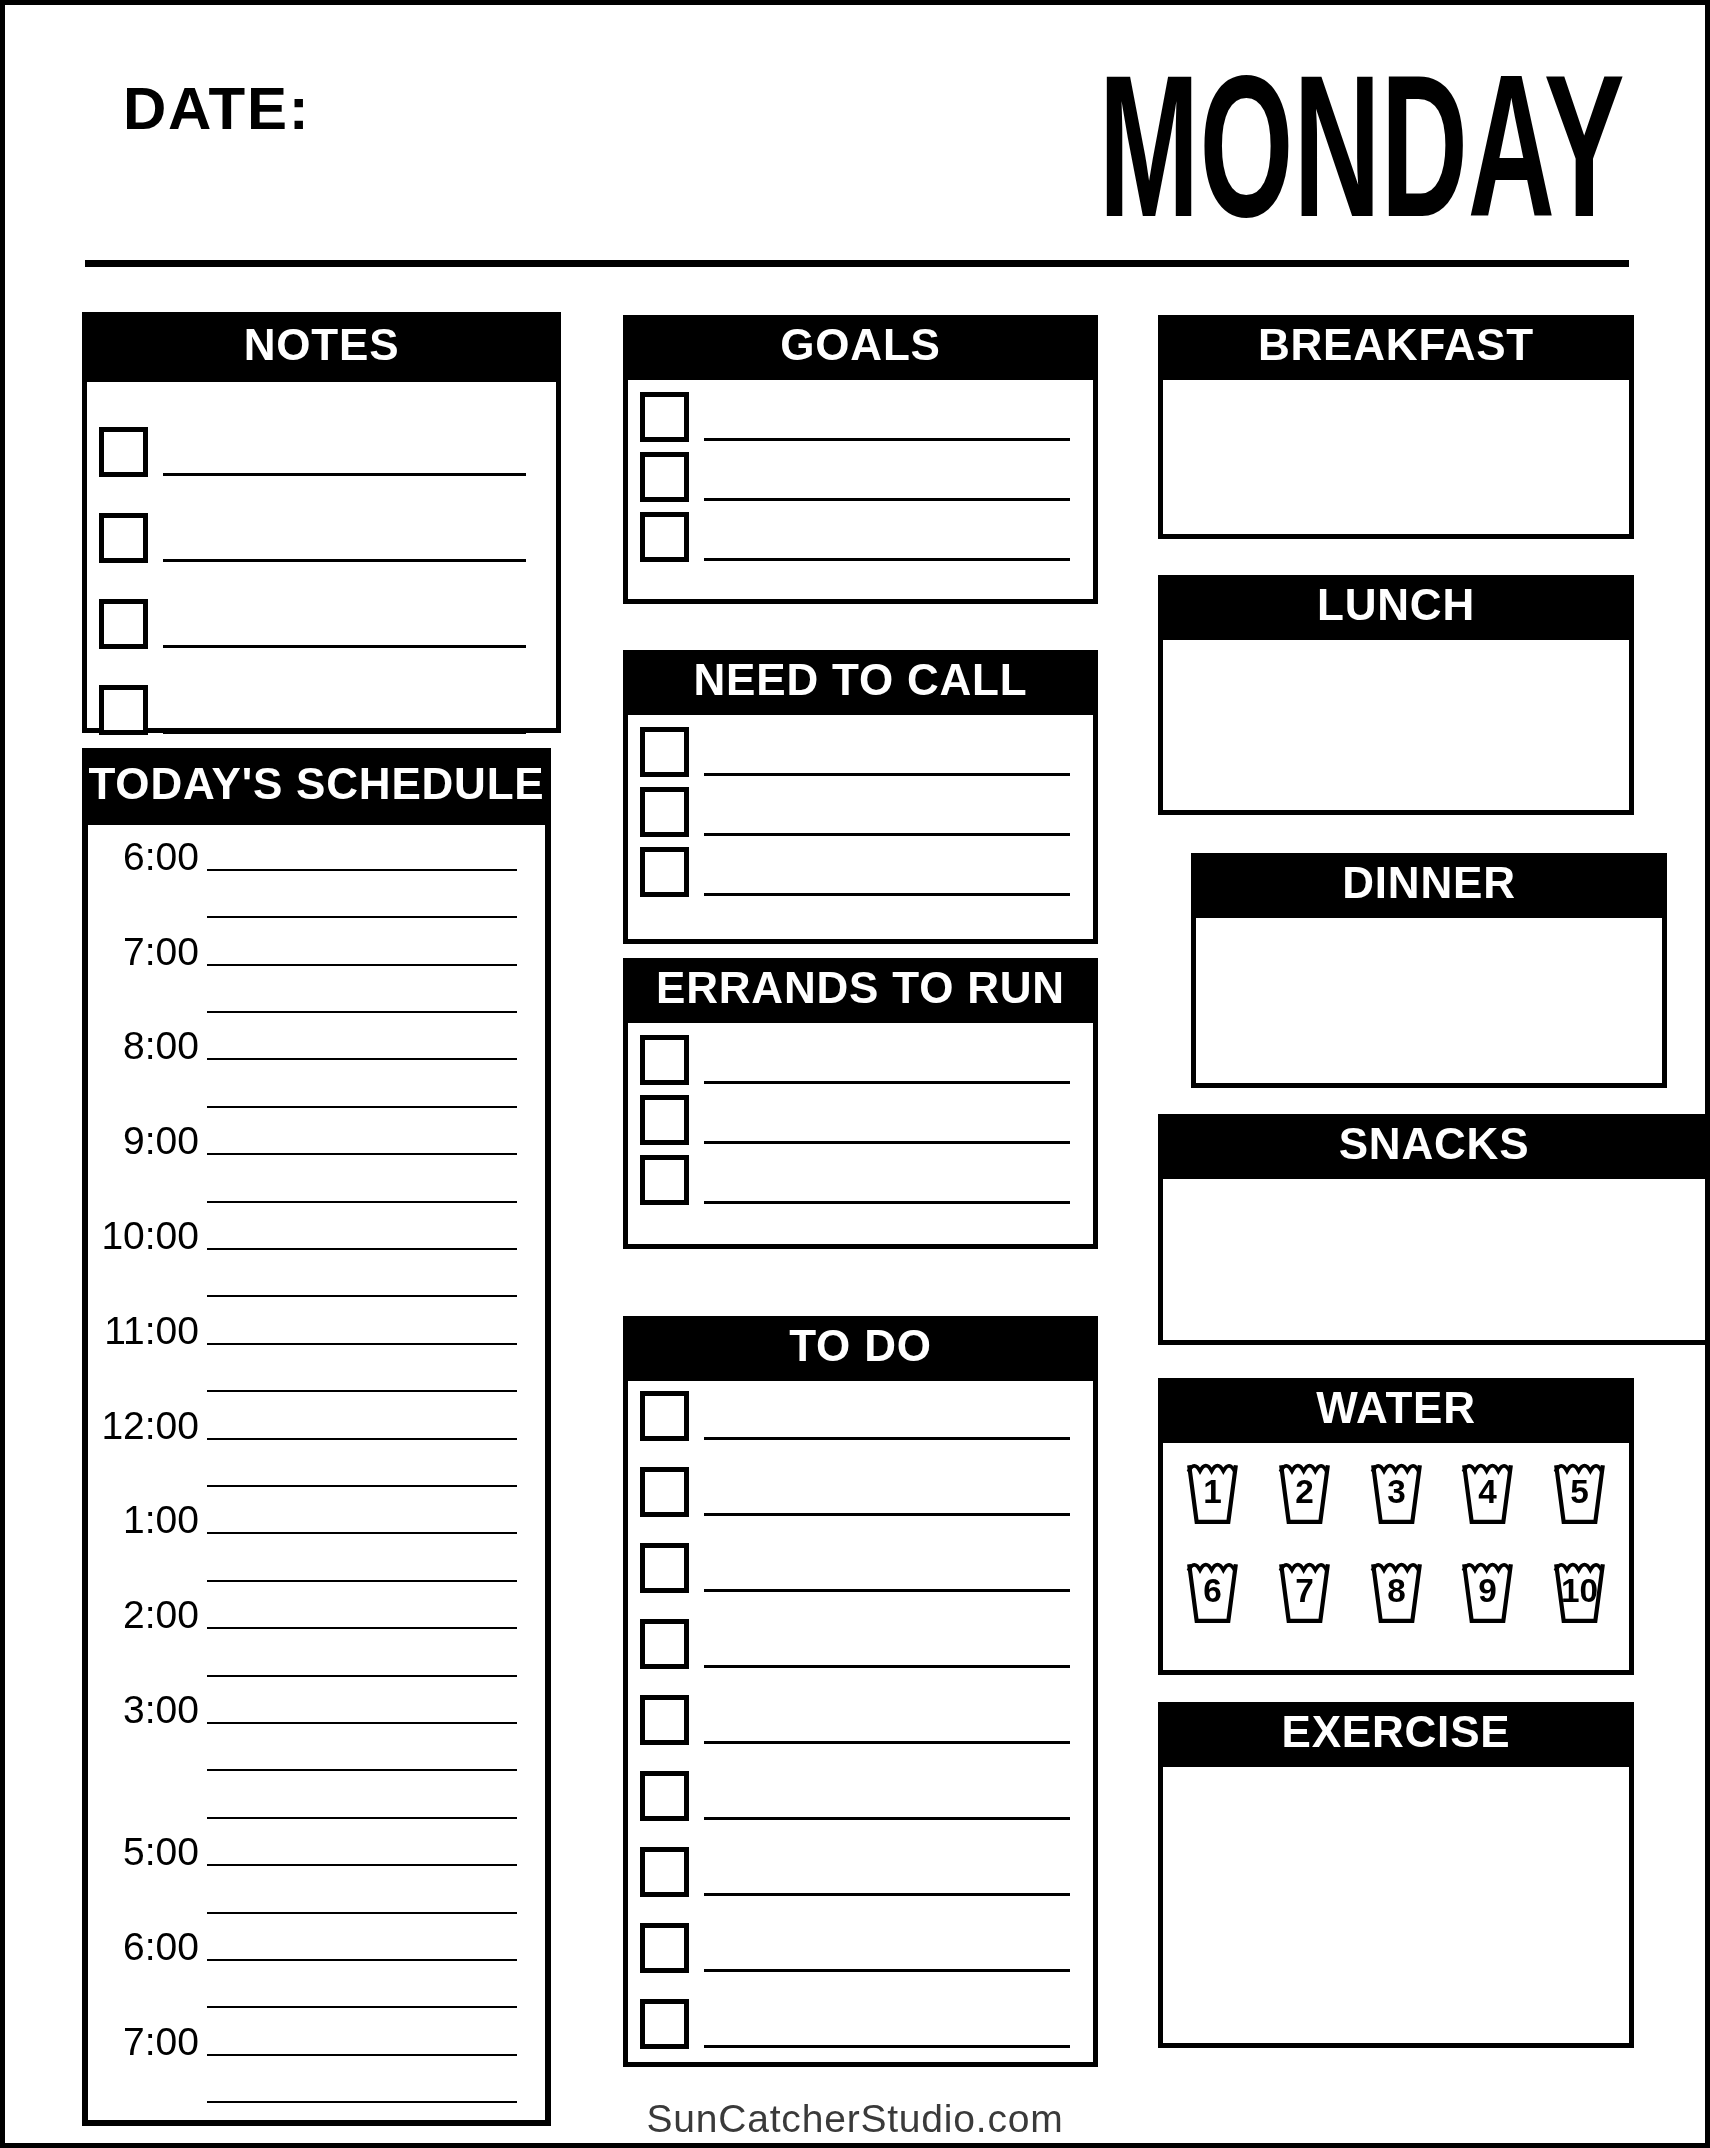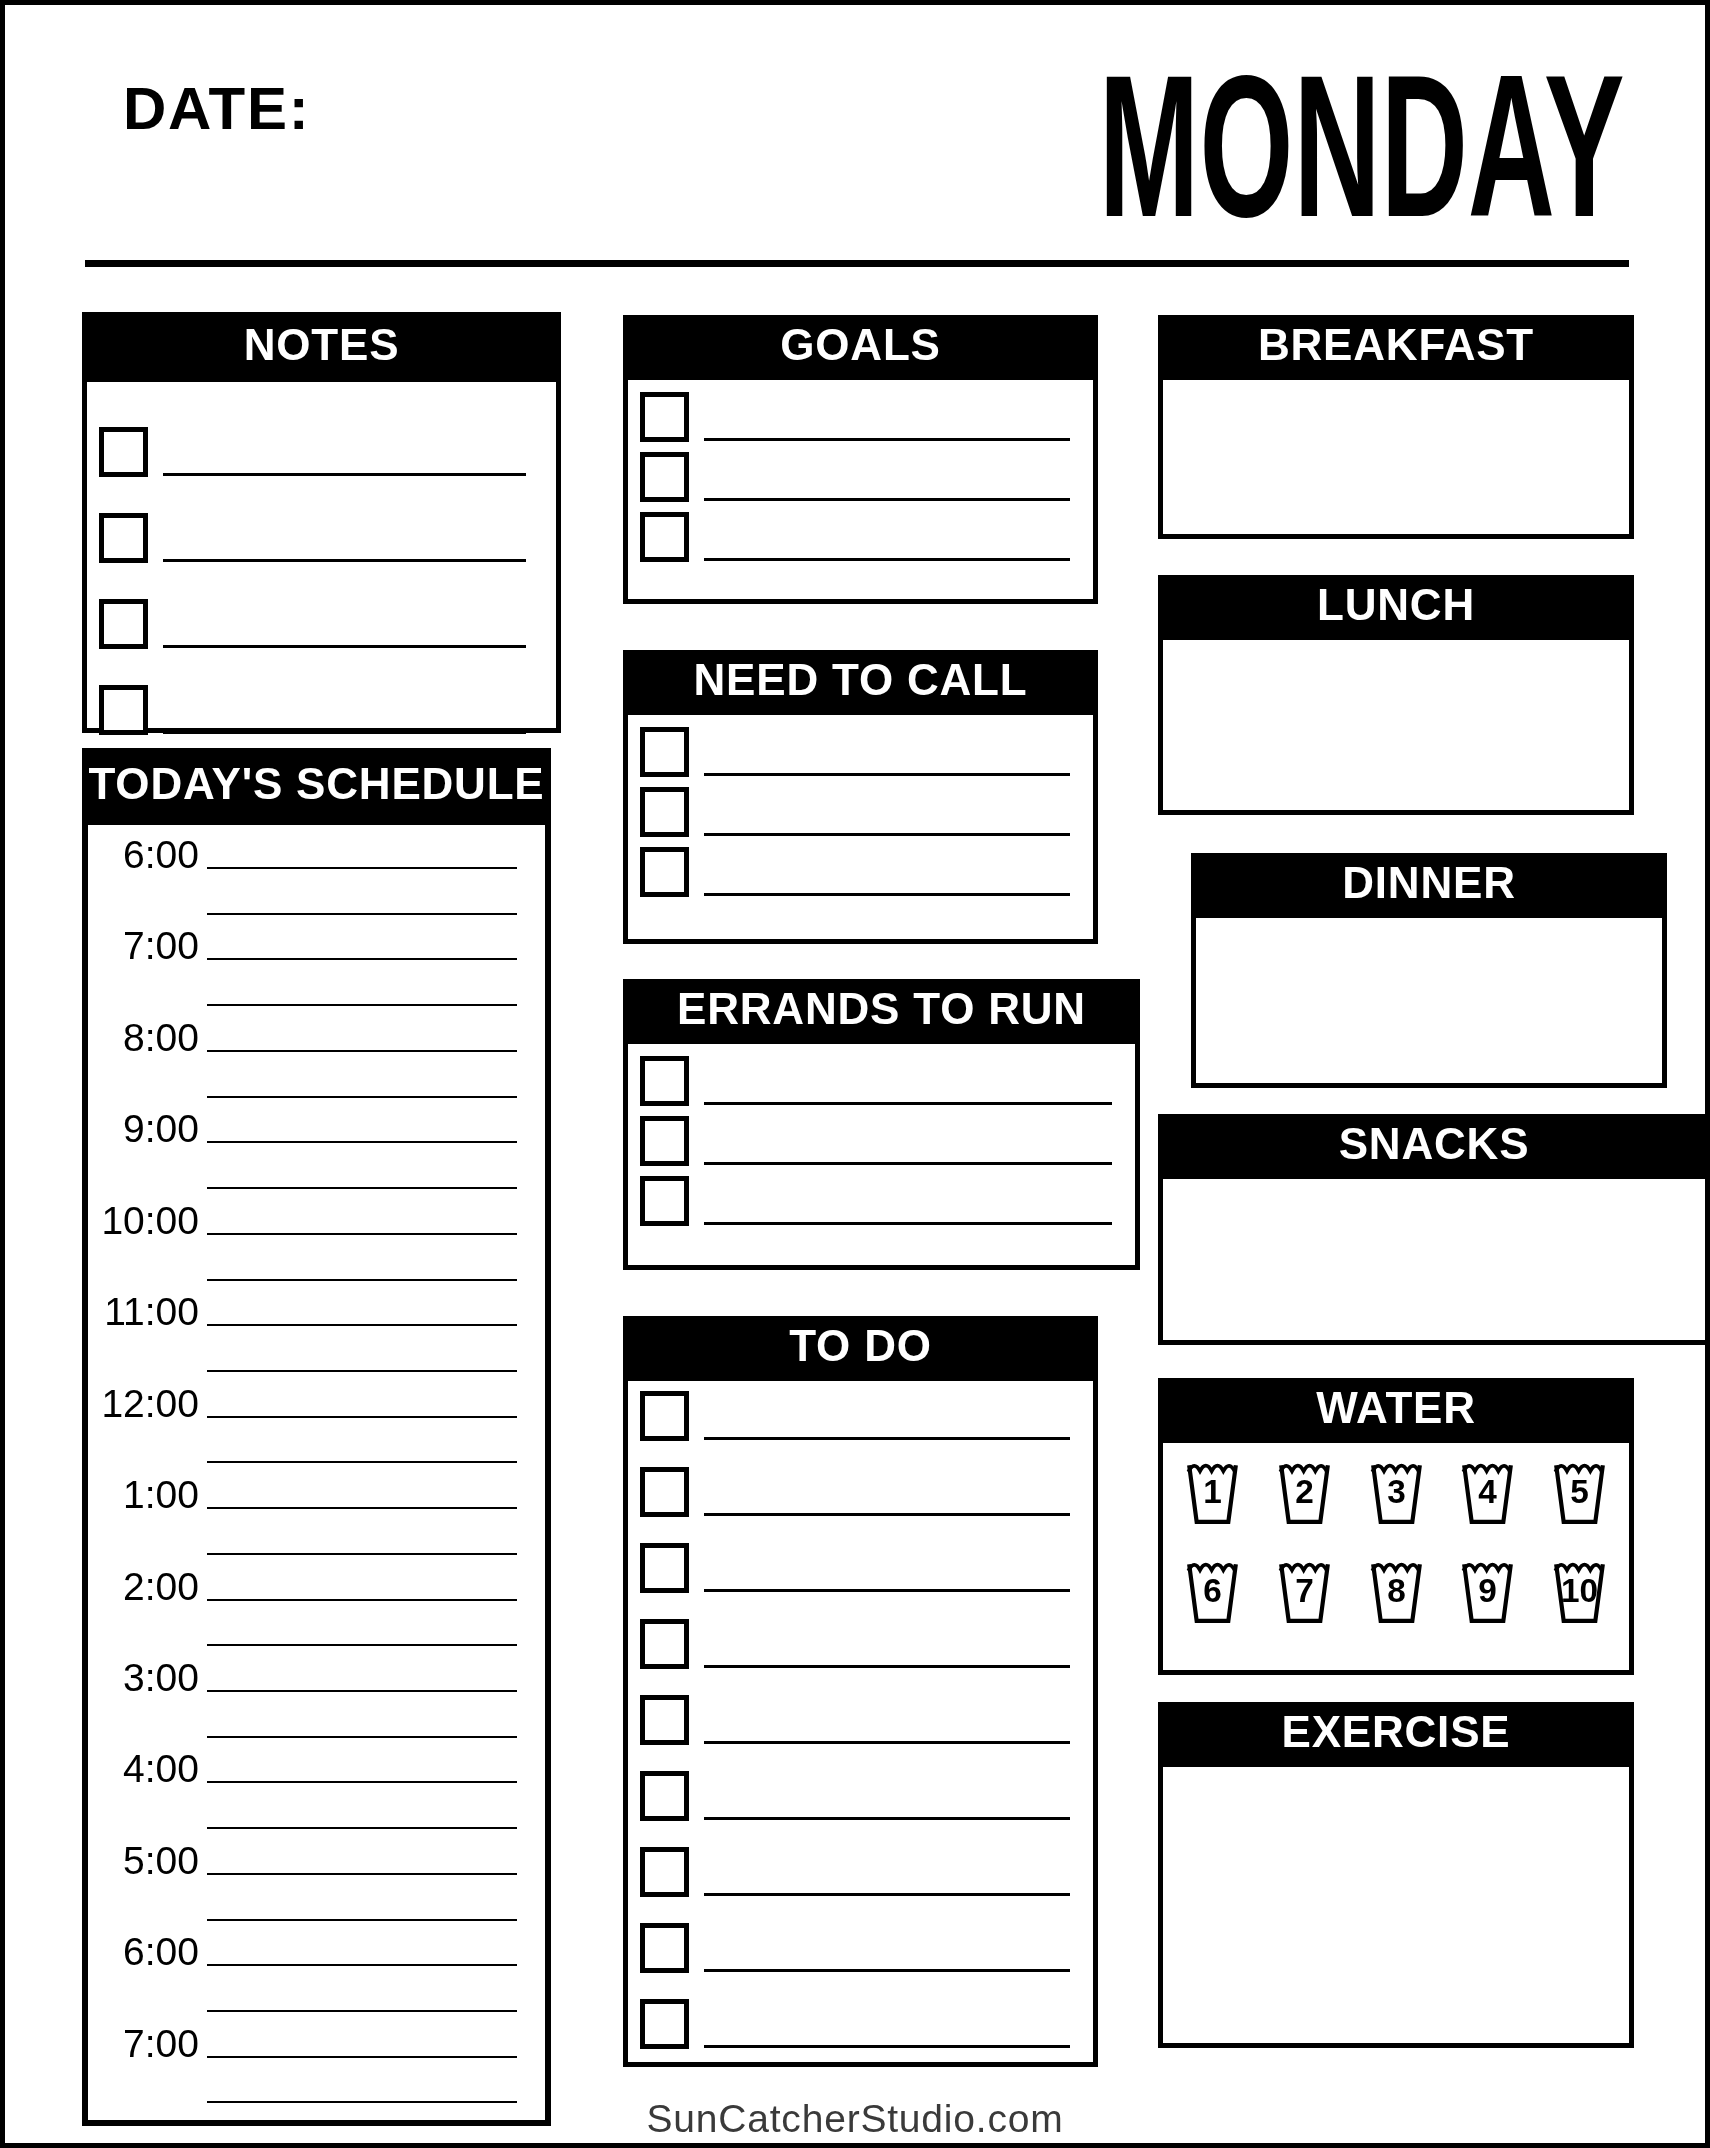--- a/index.html
+++ b/index.html
@@ -147,24 +147,20 @@
           <span class="sline"></span>
         </div>
       <div class="srow">
           <span class="t">3:00</span>
           <span class="sline"></span>
         </div>
       <div class="srow">
           <span class="sline"></span>
         </div>
       <div class="srow">
-          <span class="t">4:00</span>
-          <span class="sline"></span>
-        </div>
-      <div class="srow">
           <span class="sline"></span>
         </div>
       <div class="srow">
           <span class="t">5:00</span>
           <span class="sline"></span>
         </div>
       <div class="srow">
           <span class="sline"></span>
         </div>
       <div class="srow">
@@ -217,21 +213,21 @@
           <span class="chk"></span>
           <span class="wline"></span>
         </div>
       <div class="chkrow">
           <span class="chk"></span>
           <span class="wline"></span>
         </div>
     </div>
   </section>
 
-  <section class="panel" style="left:618px;top:974px;width:517px;">
+  <section class="panel" style="left:618px;top:953px;width:475px;">
     <div class="panel-header" style="height:60px;">
         <span>ERRANDS TO RUN</span>
       </div>
     <div class="panel-body mid-body" style="height:231px;">
       <div class="chkrow">
           <span class="chk"></span>
           <span class="wline"></span>
         </div>
       <div class="chkrow">
           <span class="chk"></span>

